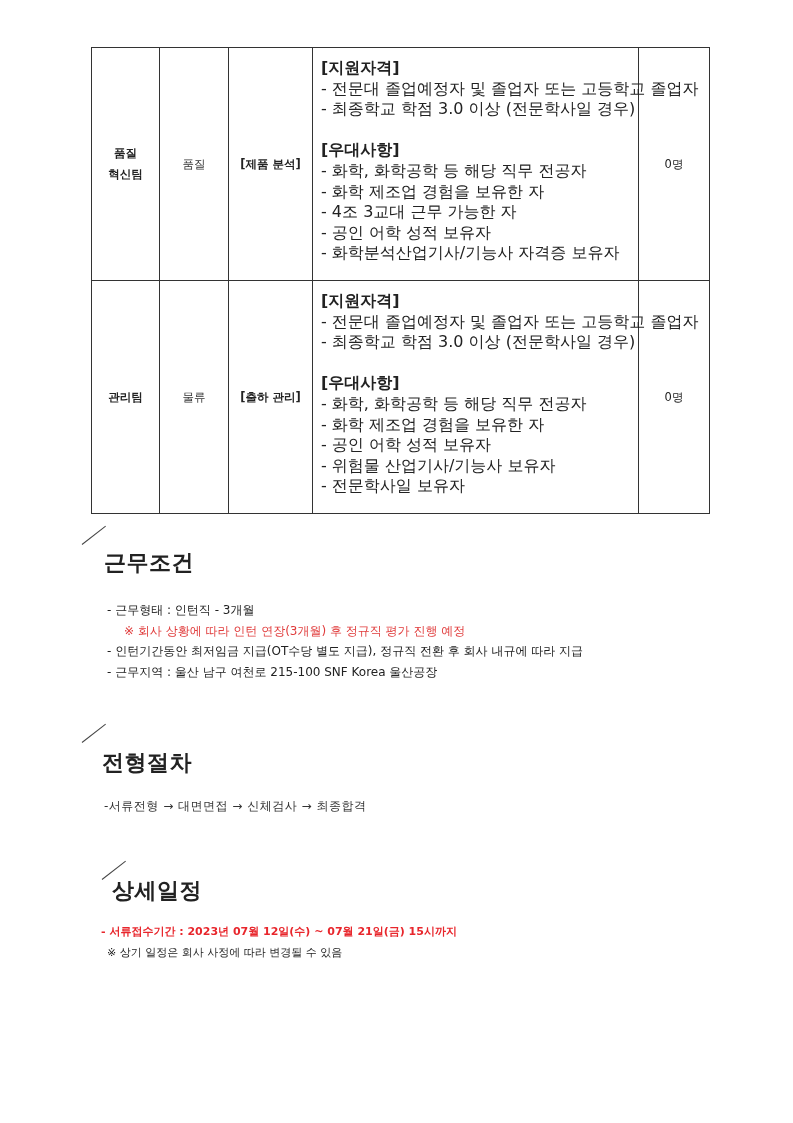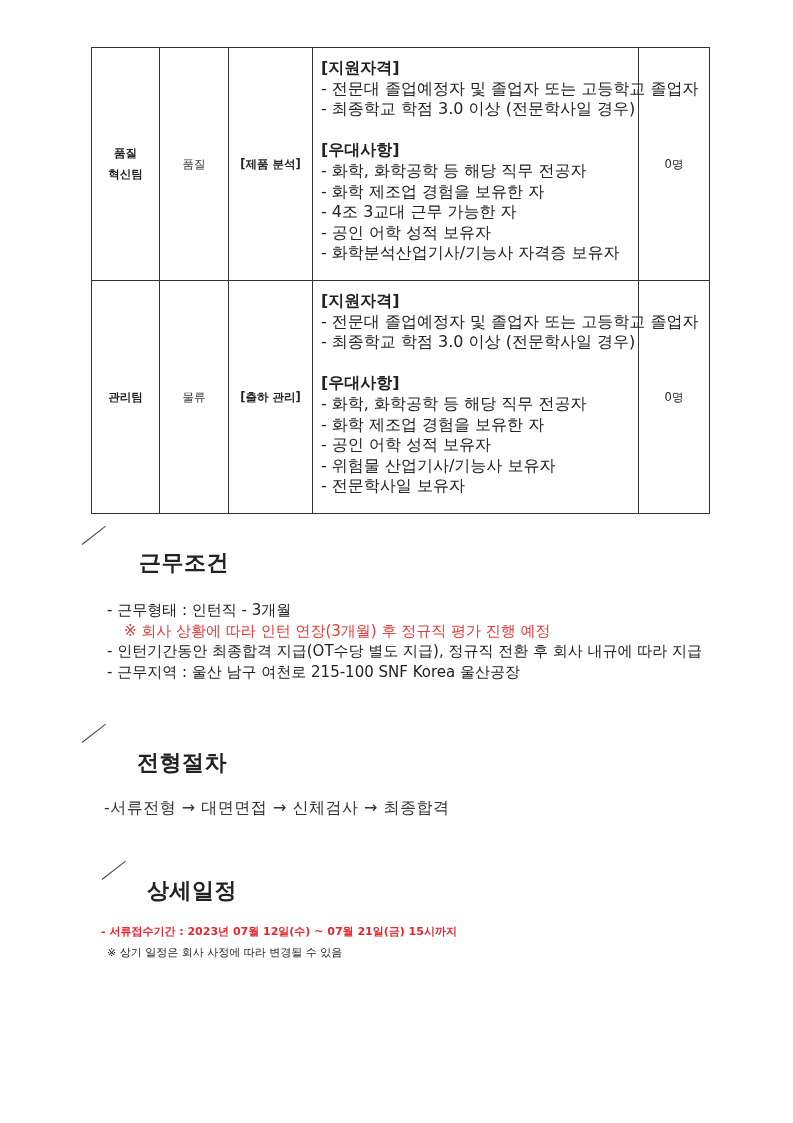--- a/index.html
+++ b/index.html
@@ -13,26 +13,26 @@
     .col-job  { width:83px; font-weight:bold; }
     .col-req  { width:317px; }
     .col-cnt  { width:70px; }
     .row1 td { height:222px; }
     .row2 td { height:222px; }
     .req .line { font-size:16px; line-height:20.6px; white-space:nowrap; color:#222; }
     .req .head { font-weight:bold; }
     .req .gap { height:20.6px; }
 
     .slash { position:absolute; width:30px; height:1px; background:#444; transform:rotate(-38deg); transform-origin:left center; }
-    .section-title { position:absolute; font-size:22px; font-weight:bold; color:#222; letter-spacing:0.5px;margin-left:35px; }
-    .cond-list { position:absolute; left:107px; top:600px; font-size:15px; line-height:20.5px; }
+    .section-title { position:absolute; font-size:22px; font-weight:bold; color:#222; letter-spacing:0.5px; }
+    .cond-list { position:absolute; left:107px; top:600px; font-size:12px; line-height:20.5px; }
     .cond-list .line { white-space:nowrap; }
     .red { color:#e03b3b; }
     .red-bold { color:#e8262c; font-weight:bold; }
-    .process { position:absolute; left:104px; top:798px; font-size:16px; color:#333; letter-spacing:0.5px; white-space:nowrap; }
+    .process { position:absolute; left:104px; top:798px; font-size:12px; color:#333; letter-spacing:0.5px; white-space:nowrap; }
     .sched { position:absolute; left:101px; top:922px; font-size:11px; line-height:20.5px; }
     .sched .line { white-space:nowrap; }
     .bold { font-weight:normal; }
   </style>
 </head>
 <body>
 
 <table class="table">
   <tbody>
       <tr class="row1">
@@ -77,21 +77,21 @@
     <td class="col-cnt">0명</td>
   </tr>
 </tbody>
   </table>
 
 <div class="slash" style="left:82px; top:544px;"></div>
 <div class="section-title" style="left:104px; top:548px;">근무조건</div>
 <div class="cond-list">
   <div class="line">- 근무형태 : 인턴직 - 3개월</div>
   <div class="line red" style="padding-left:8px;margin-left:9px;">※ 회사 상황에 따라 인턴 연장(3개월) 후 정규직 평가 진행 예정</div>
-  <div class="line">- 인턴기간동안 최종합격 지급(OT수당 별도 지급), 정규직 전환 후 회사 내규에 따라 지급</div>
+  <div class="line">- 인턴기간동안 최저임금 지급(OT수당 별도 지급), 정규직 전환 후 회사 내규에 따라 지급</div>
   <div class="line">- 근무지역 : 울산 남구 여천로 215-100 SNF Korea 울산공장</div>
 </div>
 
 <div class="slash" style="left:82px; top:742px;"></div>
 <div class="section-title" style="left:102px; top:748px;">전형절차</div>
 <div class="process">-서류전형 → 대면면접 → 신체검사 → 최종합격</div>
 
 <div class="slash" style="left:102px; top:879px;"></div>
 <div class="section-title" style="left:112px; top:876px;">상세일정</div>
 <div class="sched">

